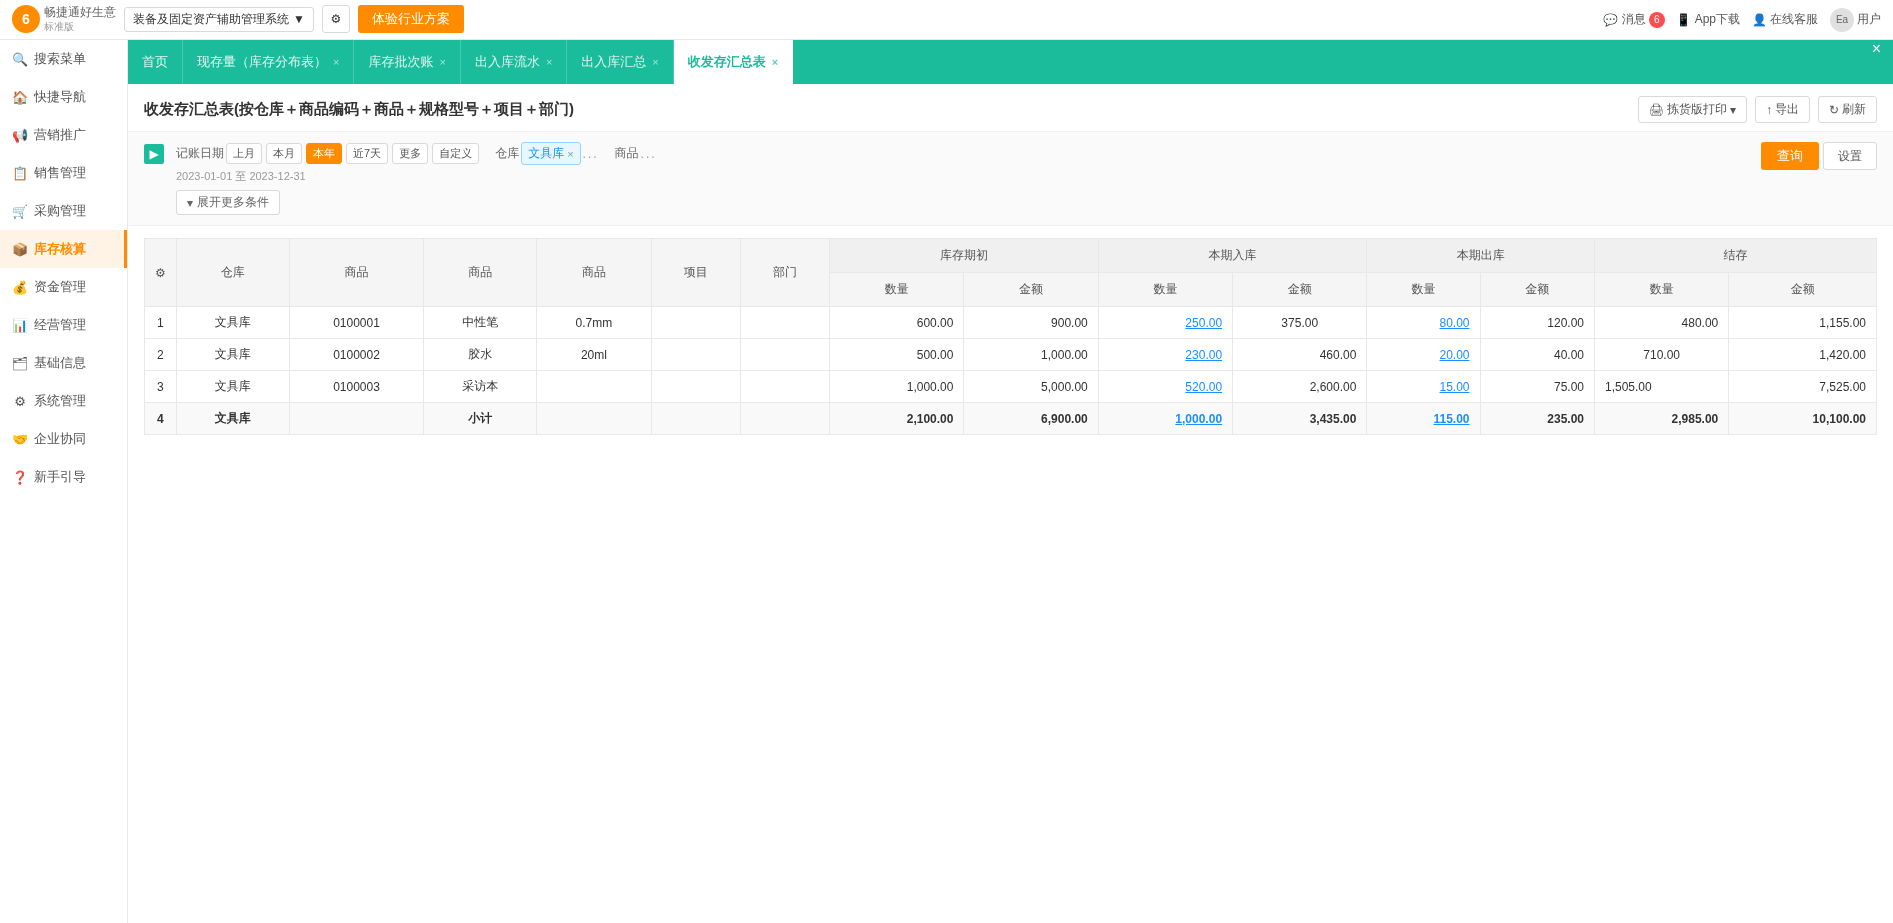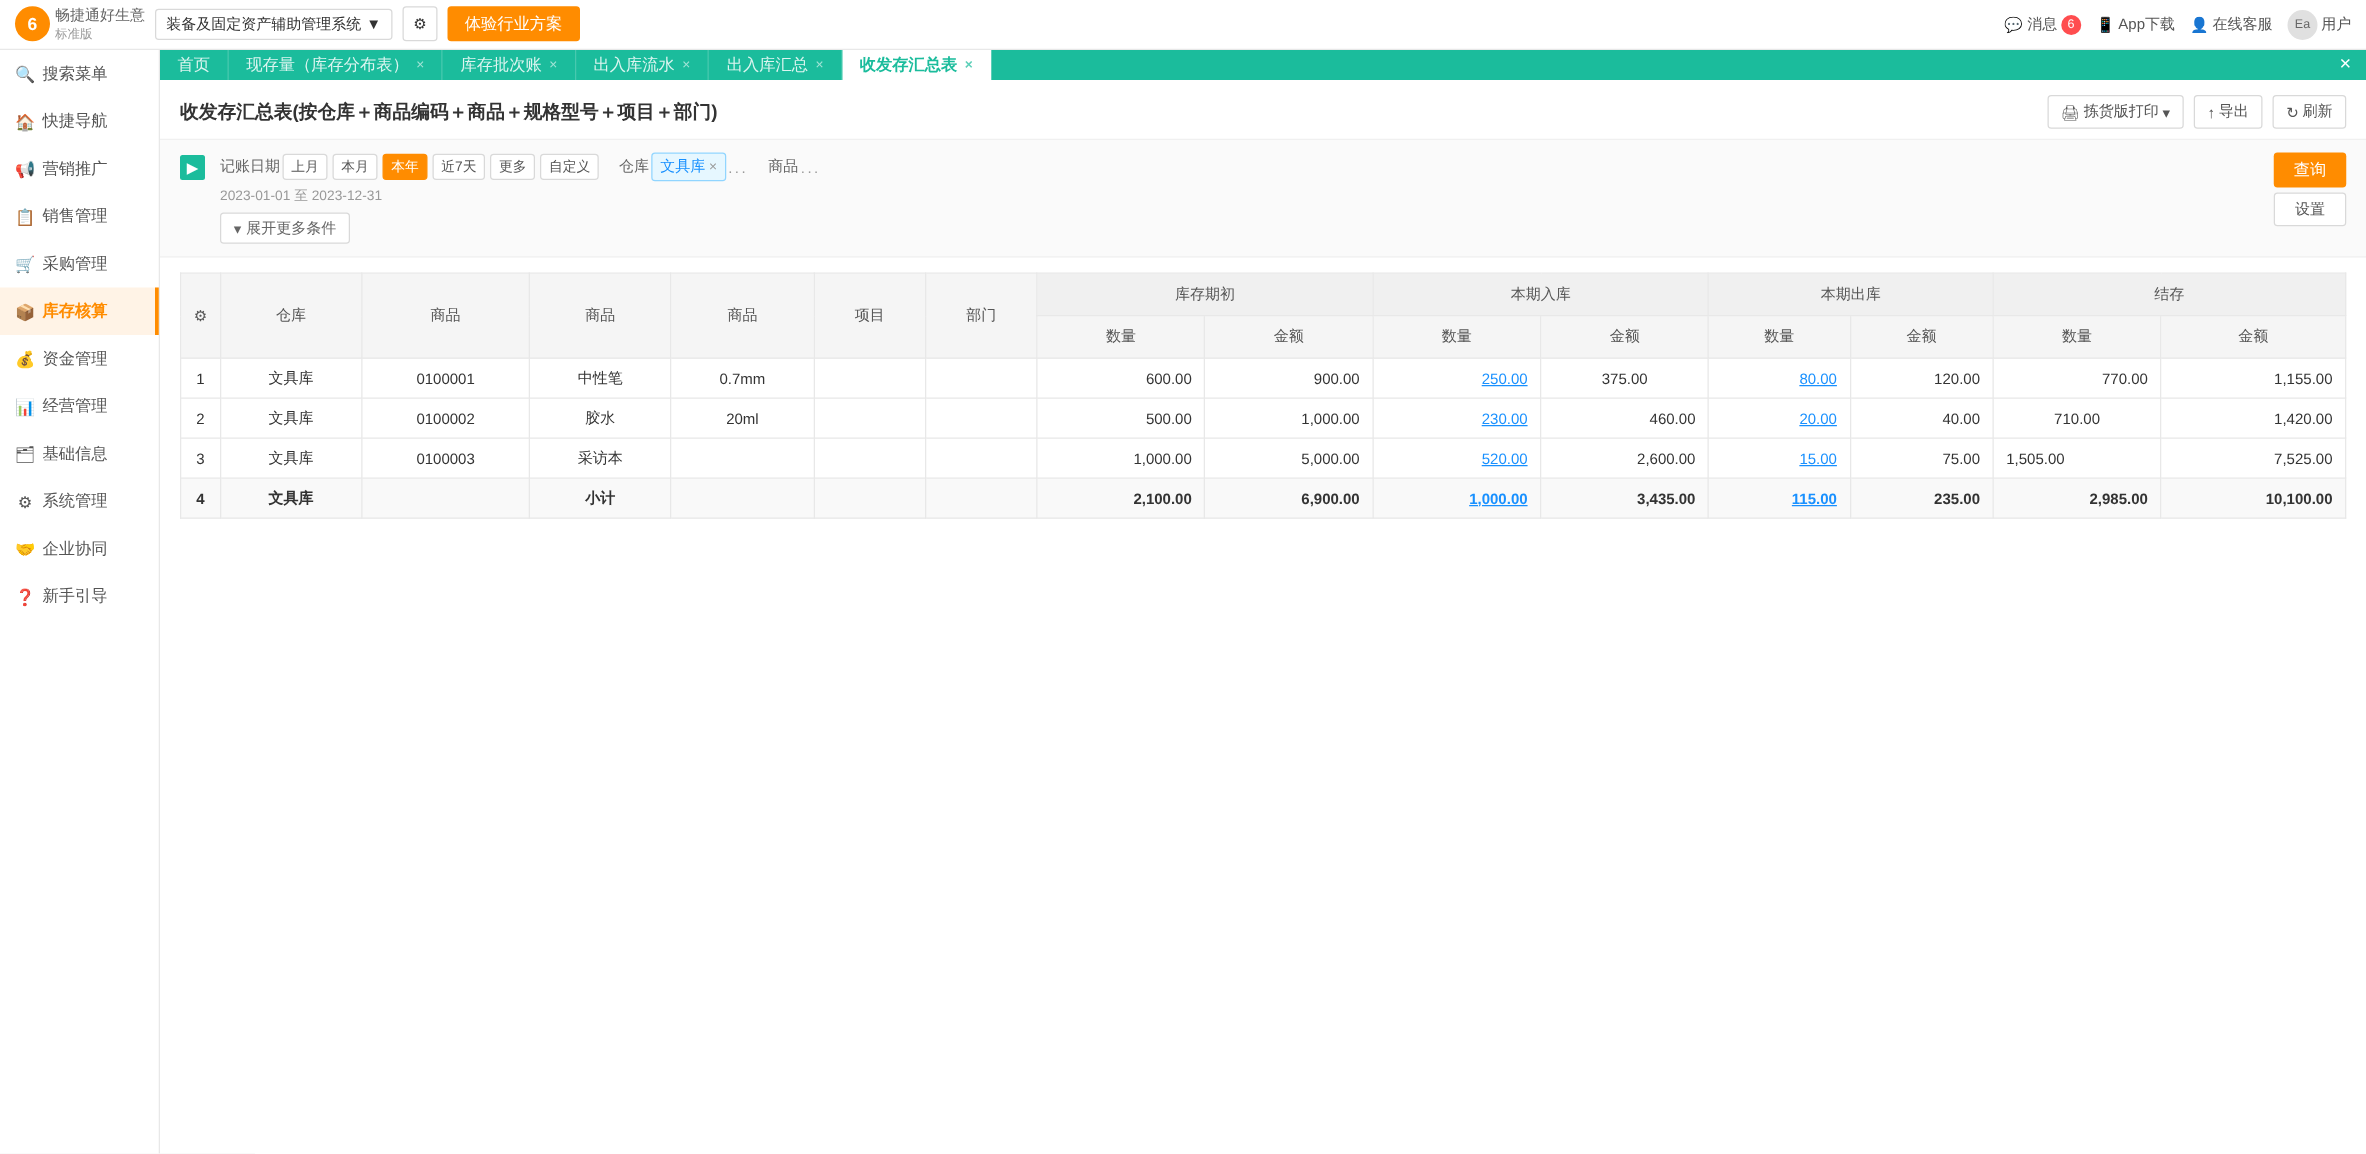--- a/index.html
+++ b/index.html
@@ -22,21 +22,21 @@
     .trial-btn { background: #ff8c00; color: white; border: none; padding: 5px 14px; border-radius: 3px; cursor: pointer; font-size: 13px; }
     .top-bar-right { display: flex; align-items: center; gap: 12px; }
     .top-right-item { display: flex; align-items: center; gap: 3px; cursor: pointer; color: #555; font-size: 12px; }
     .badge { background: #ff4d4f; color: white; border-radius: 50%; width: 16px; height: 16px; font-size: 10px; display: flex; align-items: center; justify-content: center; }
     .user-avatar { width: 24px; height: 24px; background: #e0e0e0; border-radius: 50%; display: flex; align-items: center; justify-content: center; font-size: 10px; color: #666; }
     .sidebar-item { display: flex; align-items: center; gap: 6px; padding: 10px 12px; cursor: pointer; color: #555; font-size: 13px; }
     .sidebar-item.active { background: #fff3e6; color: #ff8c00; font-weight: bold; border-right: 3px solid #ff8c00; }
     .sidebar-icon { width: 16px; height: 16px; display: flex; align-items: center; justify-content: center; flex-shrink: 0; }
 
     
-    .tab-bar { background: #1bbc9c; display: flex; align-items: center; height: 24px; flex-shrink: 0; overflow: hidden; }
+    .tab-bar { background: #1bbc9c; display: flex; align-items: flex-start; height: 44px; flex-shrink: 0; overflow: hidden; }
     .tab-item { display: flex; align-items: center; gap: 6px; padding: 0 14px; height: 100%; color: rgba(255,255,255,0.85); font-size: 13px; cursor: pointer; border-right: 1px solid rgba(255,255,255,0.2); white-space: nowrap; }
     .tab-item.active { background: #fff; color: #1bbc9c; font-weight: bold; }
     .tab-close { font-size: 11px; opacity: 0.7; }
     .tab-bar-close { margin-left: auto; padding: 0 12px; color: white; cursor: pointer; font-size: 16px; }
 
     
     .page-content { flex: 1; background: #fff; overflow-y: auto; padding: 0; }
     .page-header { padding: 12px 16px 8px; display: flex; align-items: center; justify-content: space-between; border-bottom: 1px solid #f0f0f0; }
     .page-title { font-size: 15px; font-weight: bold; color: #333; }
     .page-actions { display: flex; align-items: center; gap: 8px; }
@@ -50,21 +50,21 @@
     .filter-group { display: flex; align-items: center; gap: 2px; }
     .filter-label { color: #666; font-size: 12px; white-space: nowrap; }
     .date-btns { display: flex; gap: 4px; align-items: center; }
     .date-btn { padding: 2px 6px; border: 1px solid #d9d9d9; border-radius: 3px; cursor: pointer; font-size: 11px; background: #fff; color: #555; }
     .date-btn.active { background: #ff8c00; color: white; border-color: #ff8c00; }
     .date-range { font-size: 11px; color: #999; margin-top: 2px; }
     .warehouse-tag { display: flex; align-items: center; gap: 3px; background: #e6f7ff; border: 1px solid #91d5ff; border-radius: 3px; padding: 2px 6px; font-size: 12px; color: #1890ff; }
     .warehouse-tag-close { cursor: pointer; color: #999; font-size: 11px; }
     .dots-btn { color: #999; cursor: pointer; letter-spacing: 2px; }
     .expand-btn { display: flex; align-items: center; gap: 4px; color: #666; cursor: pointer; font-size: 12px; border: 1px solid #d9d9d9; border-radius: 3px; padding: 3px 10px; background: #fff; margin: 6px 0 0 0; }
-    .filter-actions { display: flex; flex-direction: column; gap: 4px; }
+    .filter-actions { display: flex; flex-direction: row; gap: 4px; }
     .query-btn { background: #ff8c00; color: white; border: none; padding: 5px 16px; border-radius: 3px; cursor: pointer; font-size: 13px; }
     .setting-btn { background: #fff; color: #555; border: 1px solid #d9d9d9; padding: 4px 14px; border-radius: 3px; cursor: pointer; font-size: 12px; }
 
     
     .table-area { padding: 12px 16px; }
     .data-table { width: 100%; border-collapse: collapse; font-size: 12px; }
     .data-table th { background: #f5f5f5; padding: 8px 10px; text-align: center; border: 1px solid #e8e8e8; font-weight: normal; color: #555; white-space: nowrap; }
     .data-table td { padding: 7px 10px; text-align: center; border: 1px solid #e8e8e8; color: #333; }
     .data-table .th-group { background: #f0f0f0; }
     .data-table .total-row td { font-weight: bold; background: #f9f9f9; }
@@ -307,21 +307,21 @@
     <td style="">中性笔</td>
     <td style="">0.7mm</td>
     <td style=""></td>
     <td style=""></td>
     <td style="text-align:right;">600.00</td>
     <td style="text-align:right;">900.00</td>
     <td style="text-align:right;text-decoration:underline;color:#1890ff;cursor:pointer;">250.00</td>
     <td style="text-align:center;">375.00</td>
     <td style="text-align:right;text-decoration:underline;color:#1890ff;cursor:pointer;">80.00</td>
     <td style="text-align:right;">120.00</td>
-    <td style="text-align:right;">770.00</td>
+    <td style="text-align:right;">480.00</td>
     <td style="text-align:right;">1,155.00</td>
   </tr>
                 <tr>
     <td style="">2</td>
     <td style="">文具库</td>
     <td style="">0100002</td>
     <td style="">胶水</td>
     <td style="">20ml</td>
     <td style=""></td>
     <td style=""></td>

